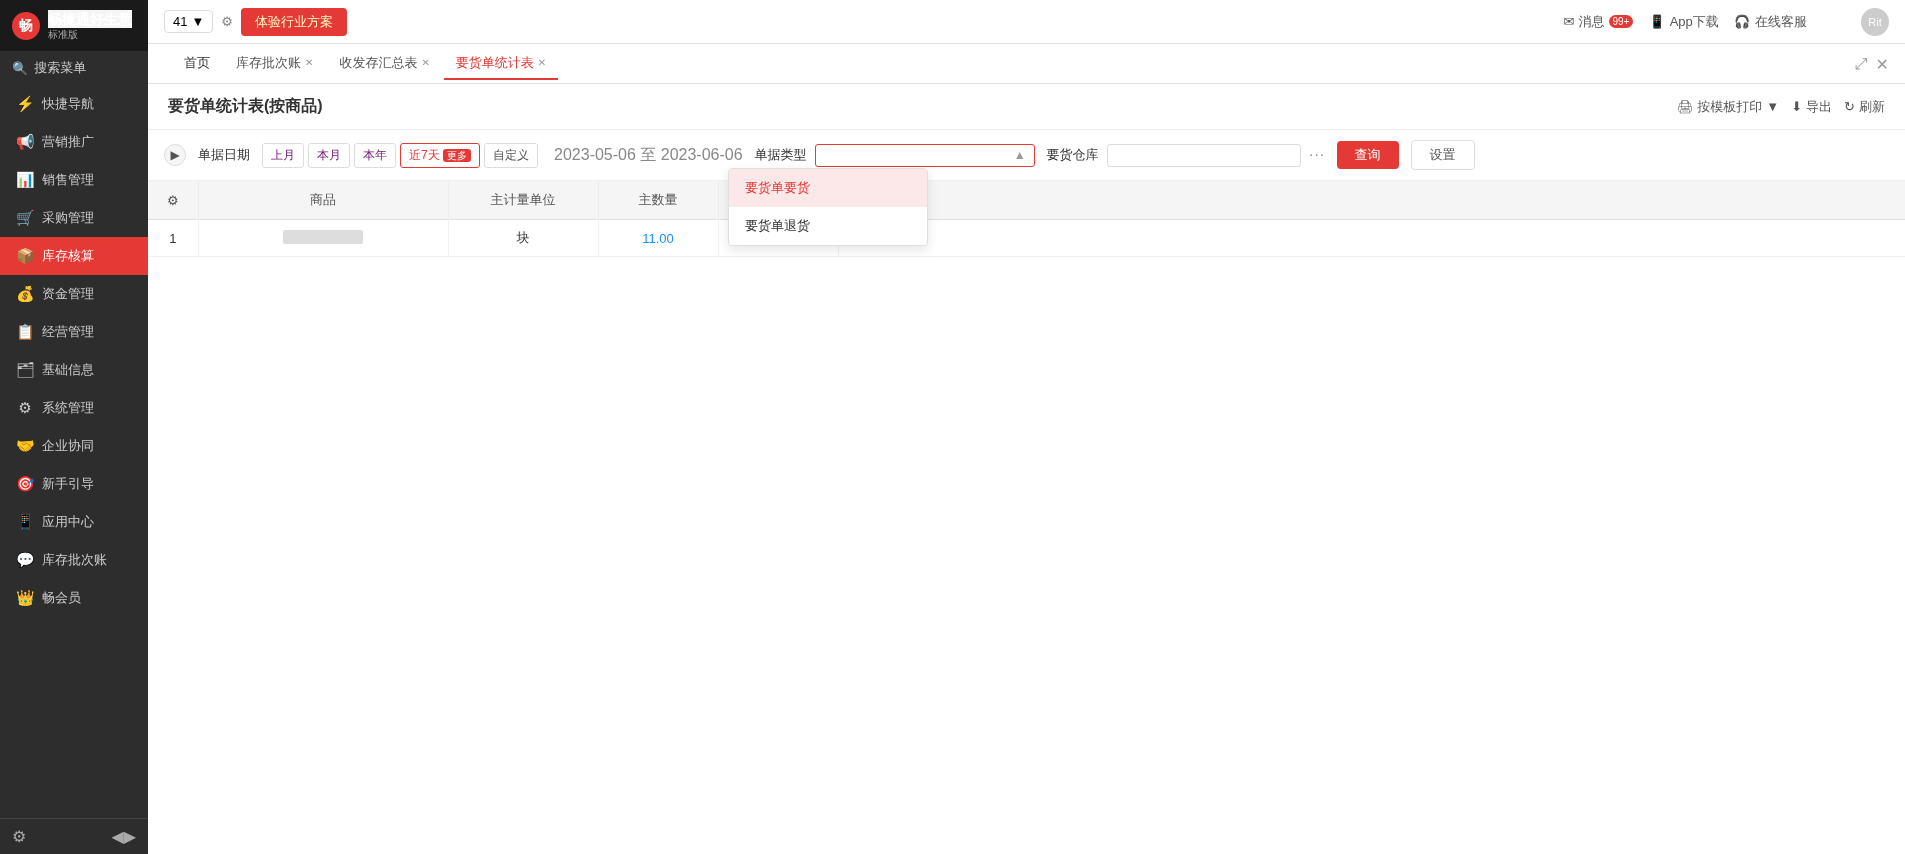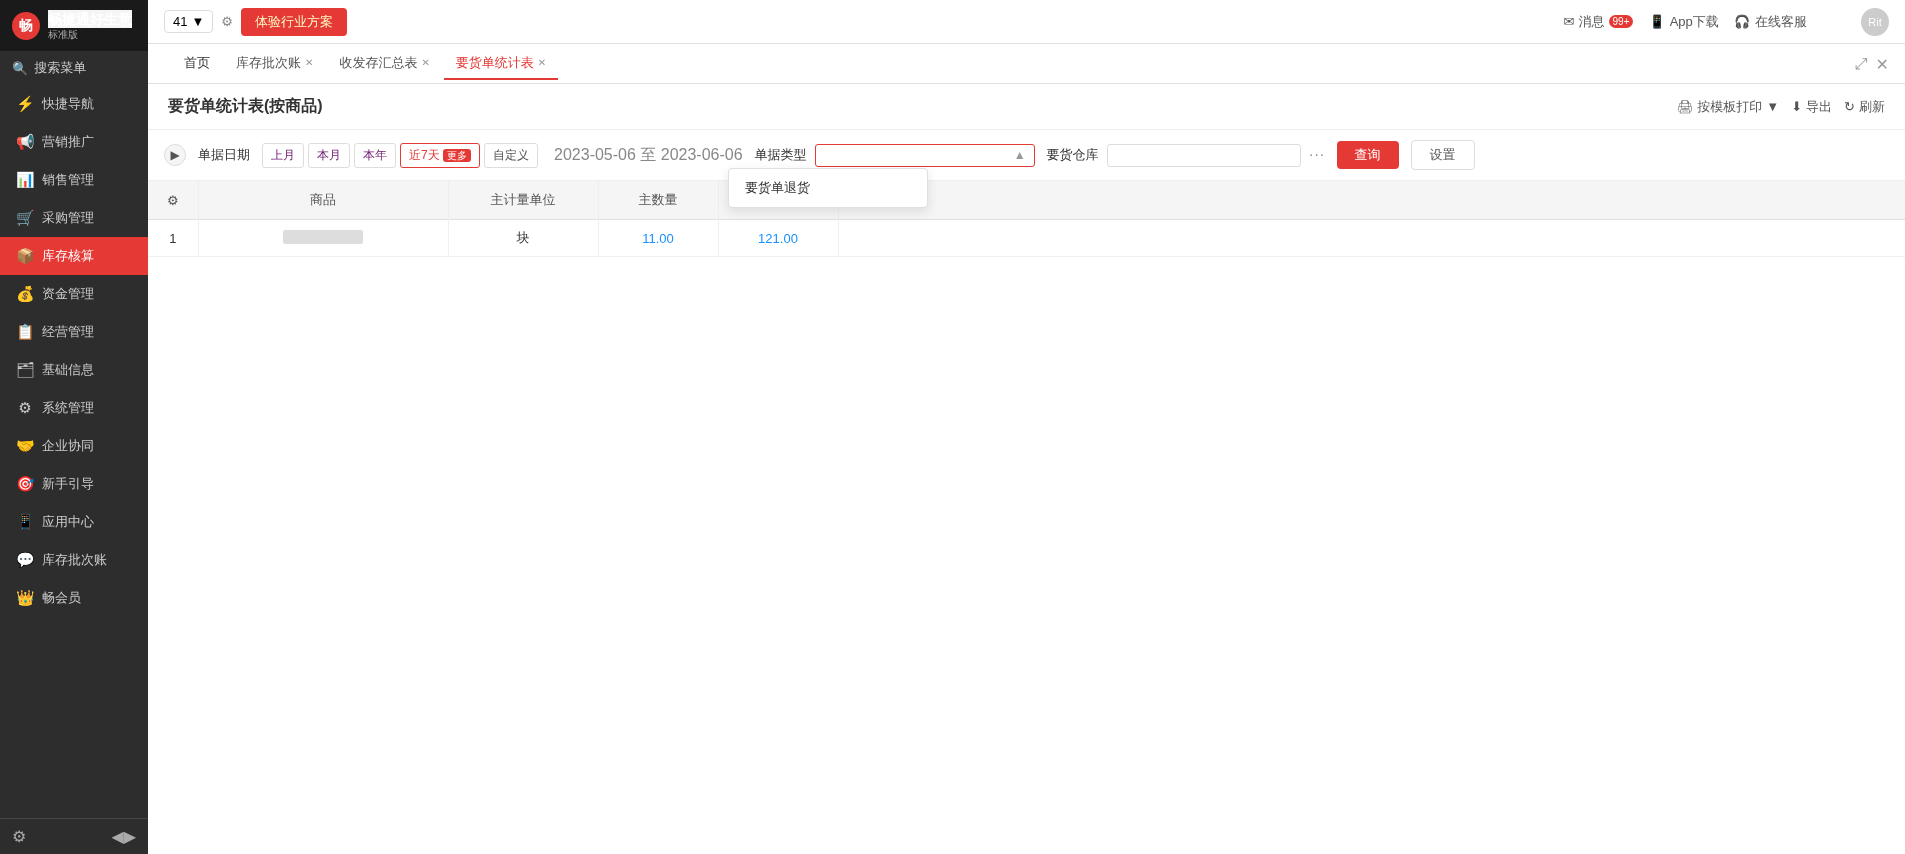--- a/index.html
+++ b/index.html
@@ -460,20 +460,21 @@
       <div class="filter-section">
         <span class="warehouse-label">要货仓库</span>
         <input class="warehouse-input" type="text" value="" style="">
         <span class="filter-more">···</span>
       </div>
 
       <button class="query-btn">查询</button>
       <button class="settings-btn">设置</button>
 
       <div class="dropdown-menu">
+        <div class="dropdown-item active">要货单要货</div>
         <div class="dropdown-item">要货单退货</div>
       </div>
     </div>
 
     <div class="table-area">
       <table>
         <thead>
           <tr>
             <th style="width:50px;">
               <span>⚙</span>

